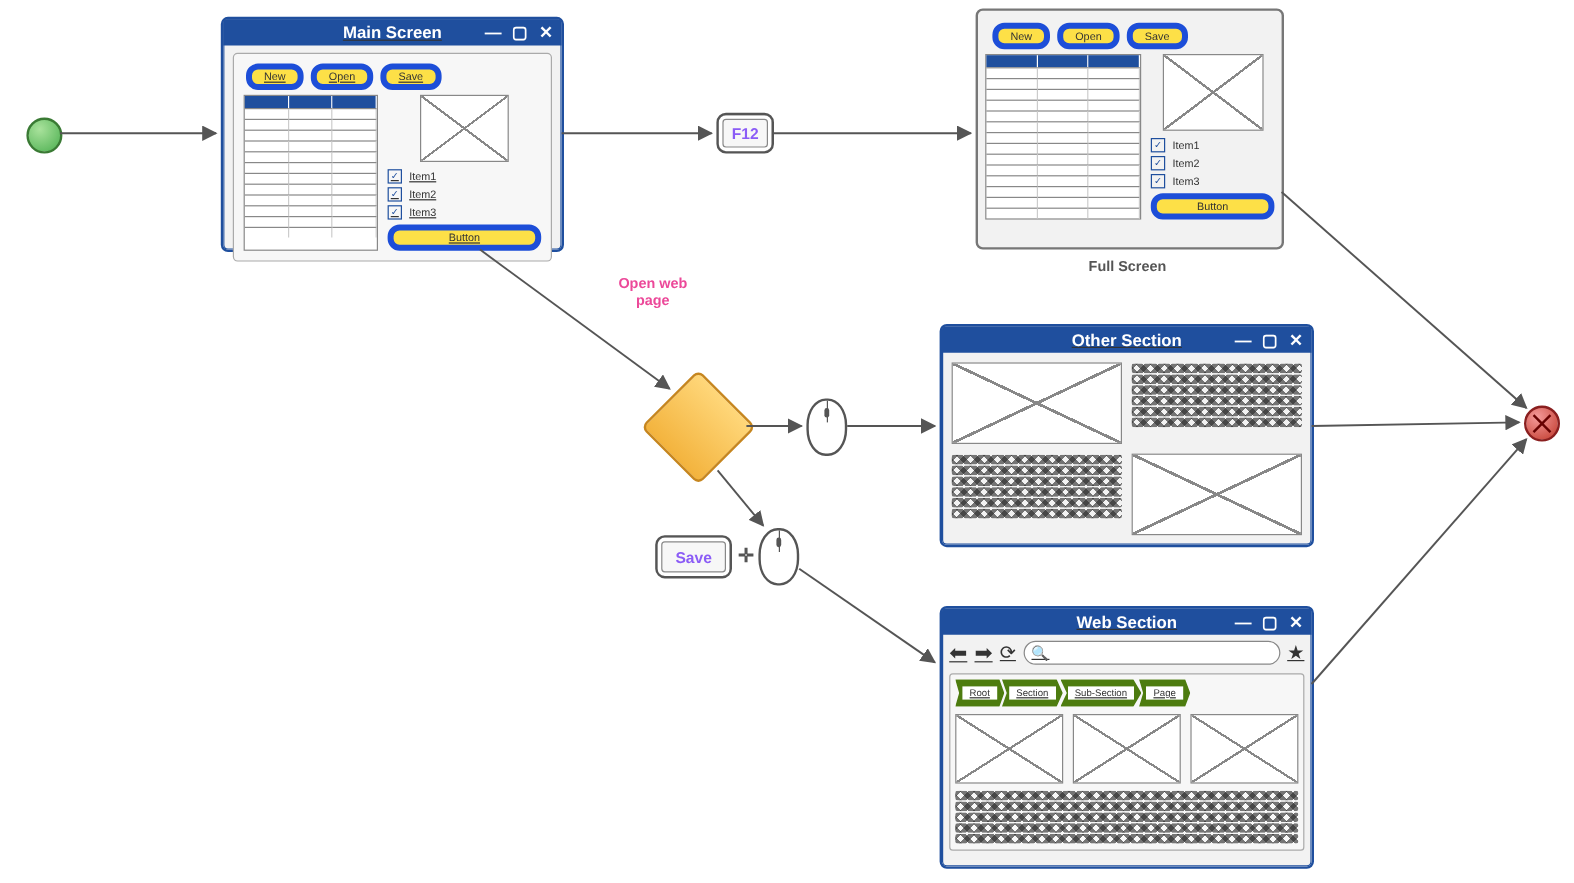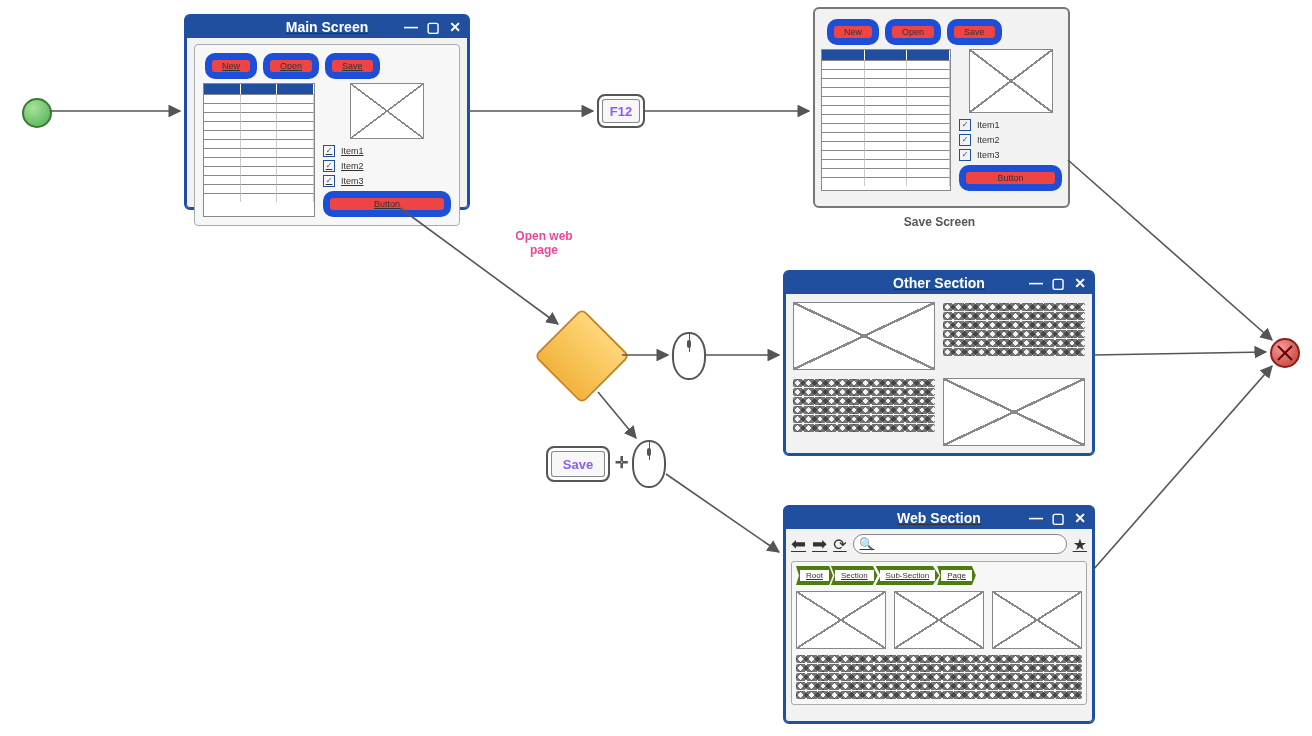--- a/index.html
+++ b/index.html
@@ -9,21 +9,21 @@
   
   .win{position:absolute;border:2px solid #1f4f9e;border-radius:6px;background:#f2f2f2;box-shadow:0 0 0 1px #1f4f9e inset;text-decoration:underline;}
   .win-title{height:22px;line-height:22px;background:#1f4f9e;color:#fff;font-weight:bold;text-align:center;position:relative;border-top-left-radius:3px;border-top-right-radius:3px;font-size:14px;}
   .win-ctl{position:absolute;right:4px;top:2px;display:flex;gap:4px;}
   .win-ctl span{display:inline-flex;align-items:center;justify-content:center;width:18px;height:18px;color:#fff;font-weight:bold;}
   .frameless{position:absolute;border:2px solid #777;border-radius:6px;background:#f2f2f2;}
   .caption{position:absolute;font-weight:600;color:#555;text-align:center;}
 
   
   .oval-row{display:flex;gap:6px;padding:4px 6px;}
-  .oval{border:7px solid #1d4ed8;border-radius:10px;padding:1px 10px;font-size:9px;background:#ef4444;}
+  .oval{border:5px solid #1d4ed8;border-radius:10px;padding:1px 10px;font-size:9px;background:#fde047;}
 
   
   .tbl{border:1px solid #888;background:#fff;}
   .tbl .hdr{display:flex;}
   .tbl .hdr div{flex:1;height:10px;background:#1f4f9e;border-right:1px solid #fff;}
   .tbl .row{display:flex;}
   .tbl .row div{flex:1;height:8px;border-top:1px solid #888;border-right:1px solid #ccc;}
 
   
   .ph{border:1px solid #888;background:#fff;position:relative;}
@@ -48,21 +48,21 @@
 
   .mouse{position:absolute;width:30px;height:44px;border:2px solid #555;border-radius:16px/22px;background:#fff;}
   .mouse::before{content:"";position:absolute;left:50%;top:0;width:1px;height:18px;background:#555;}
   .mouse::after{content:"";position:absolute;left:50%;top:6px;width:4px;height:8px;margin-left:-2px;background:#555;border-radius:2px;}
 
   .plus{position:absolute;font-size:16px;font-weight:bold;color:#555;}
 
   .edge-label{position:absolute;font-weight:600;color:#ec4899;text-align:center;line-height:1.2;}
 
   .crumb{display:flex;gap:0;font-size:8px;}
-  .crumb span{border:4px solid #4d7c0f;padding:1px 6px;background:#fff;clip-path:polygon(0 0,90% 0,100% 50%,90% 100%,0 100%,8% 50%);margin-right:-2px;text-align:right;}
+  .crumb span{border:6px solid #4d7c0f;padding:1px 6px;background:#fff;clip-path:polygon(0 0,90% 0,100% 50%,90% 100%,0 100%,8% 50%);margin-right:-2px;text-align:right;}
 
   svg.overlay{position:absolute;inset:0;pointer-events:none;}
 </style>
 </head>
 <body>
 
 <div class="stage">
 
   <div class="start" style="left:22px;top:98px;"></div>
 
@@ -291,21 +291,21 @@
             <div class="chk-row">
                 <span class="chk">✓</span>
                 <span>Item3</span>
               </div>
           </div>
           <div class="oval" style="text-align:center;margin-top:4px;">Button</div>
         </div>
       </div>
     </div>
   </div>
-  <div class="caption" style="left:813px;top:215px;width:253px;">Save Screen</div>
+  <div class="caption" style="left:813px;top:215px;width:253px;">Full Screen</div>
 
   <div class="win" style="left:783px;top:270px;width:308px;height:182px;">
     <div class="win-title">
       <span>Other Section</span>
       <div class="win-ctl">
         <span>—</span>
         <span>▢</span>
         <span>✕</span>
       </div>
     </div>

